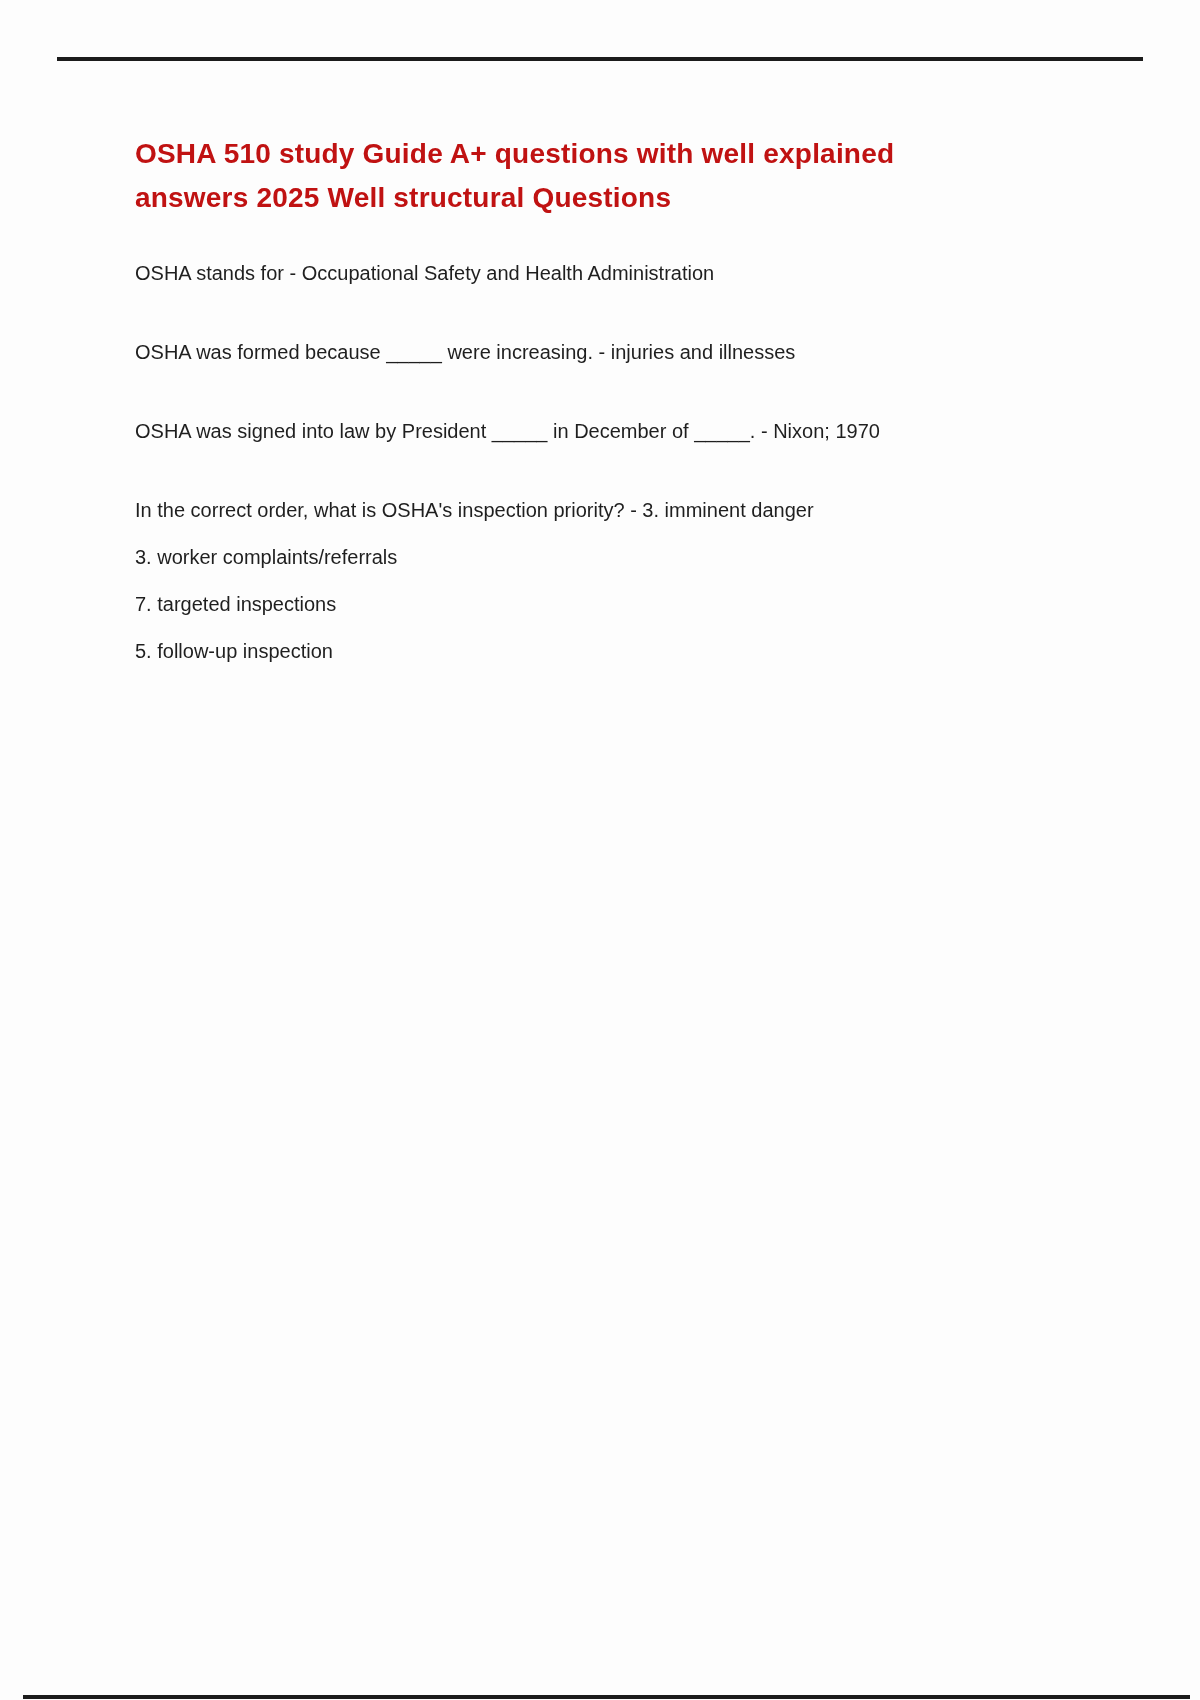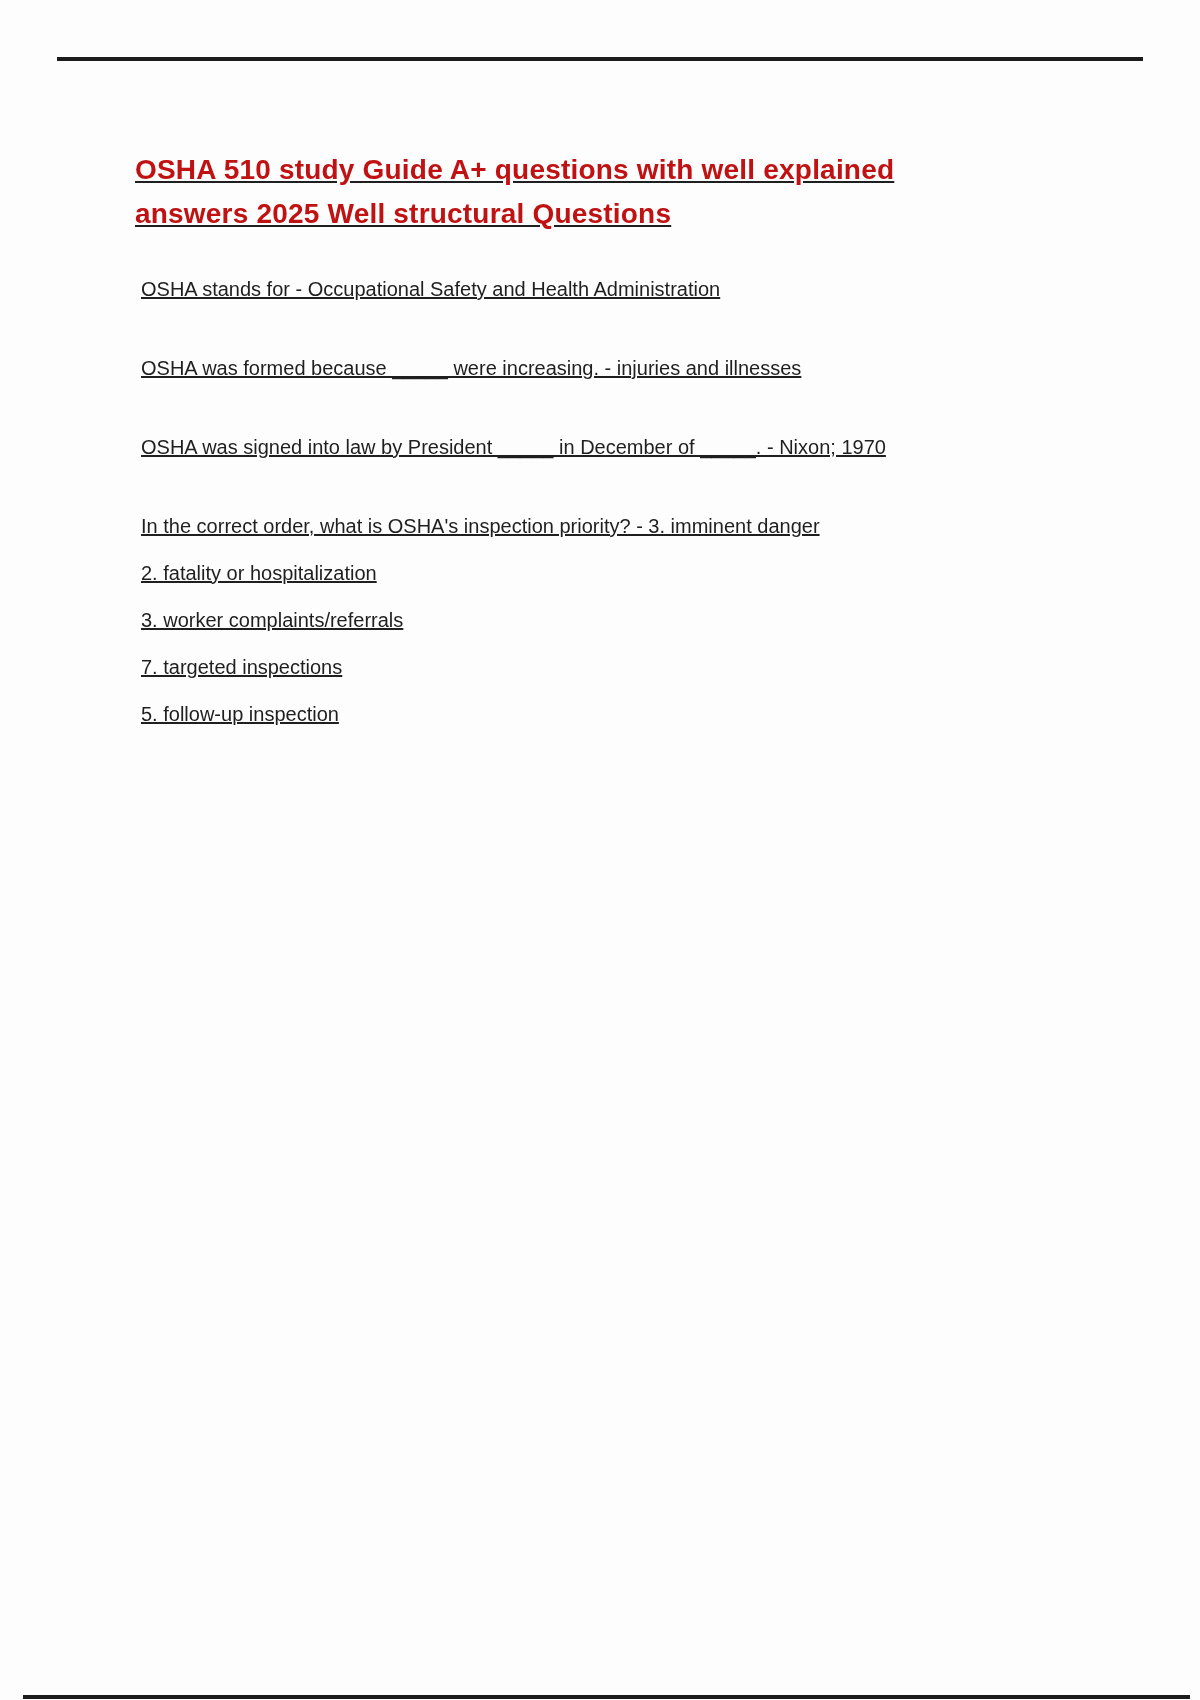--- a/index.html
+++ b/index.html
@@ -28,35 +28,34 @@
   }
   .rule-bottom {
     top: 1695px;
     left: 23px;
     width: 1167px;
     height: 4px;
   }
   .content {
     position: absolute;
     left: 135px;
-    top: 148px;
+    top: 132px;
     width: 880px;
-    text-decoration: underline;
   }
   .doc-title {
     margin: 0 0 39px 0;
     font-size: 28px;
     font-weight: bold;
     line-height: 44px;
     color: #c01212;
     letter-spacing: 0.2px;
   }
   .doc-title span { display: block; }
   .qa-block {
-    margin: 0 0 51px 6px;
+    margin: 0 0 51px 0;
   }
   .qa-block p {
     margin: 0 0 19px 0;
     font-size: 20px;
     line-height: 28px;
     color: #1f1f1f;
   }
 </style>
 </head>
 <body>
@@ -82,21 +81,20 @@
     <div class="qa-block">
       <p>OSHA was formed because _____ were increasing. - injuries and illnesses</p>
     </div>
 
     <div class="qa-block">
       <p>OSHA was signed into law by President _____ in December of _____. - Nixon; 1970</p>
     </div>
 
     <div class="qa-block">
       <p>In the correct order, what is OSHA's inspection priority? - 3. imminent danger</p>
-      <p>2. fatality or hospitalization</p>
       <p>3. worker complaints/referrals</p>
       <p>7. targeted inspections</p>
       <p>5. follow-up inspection</p>
     </div>
 
 
   </div>
 
   <div class="rule rule-bottom"></div>
 

